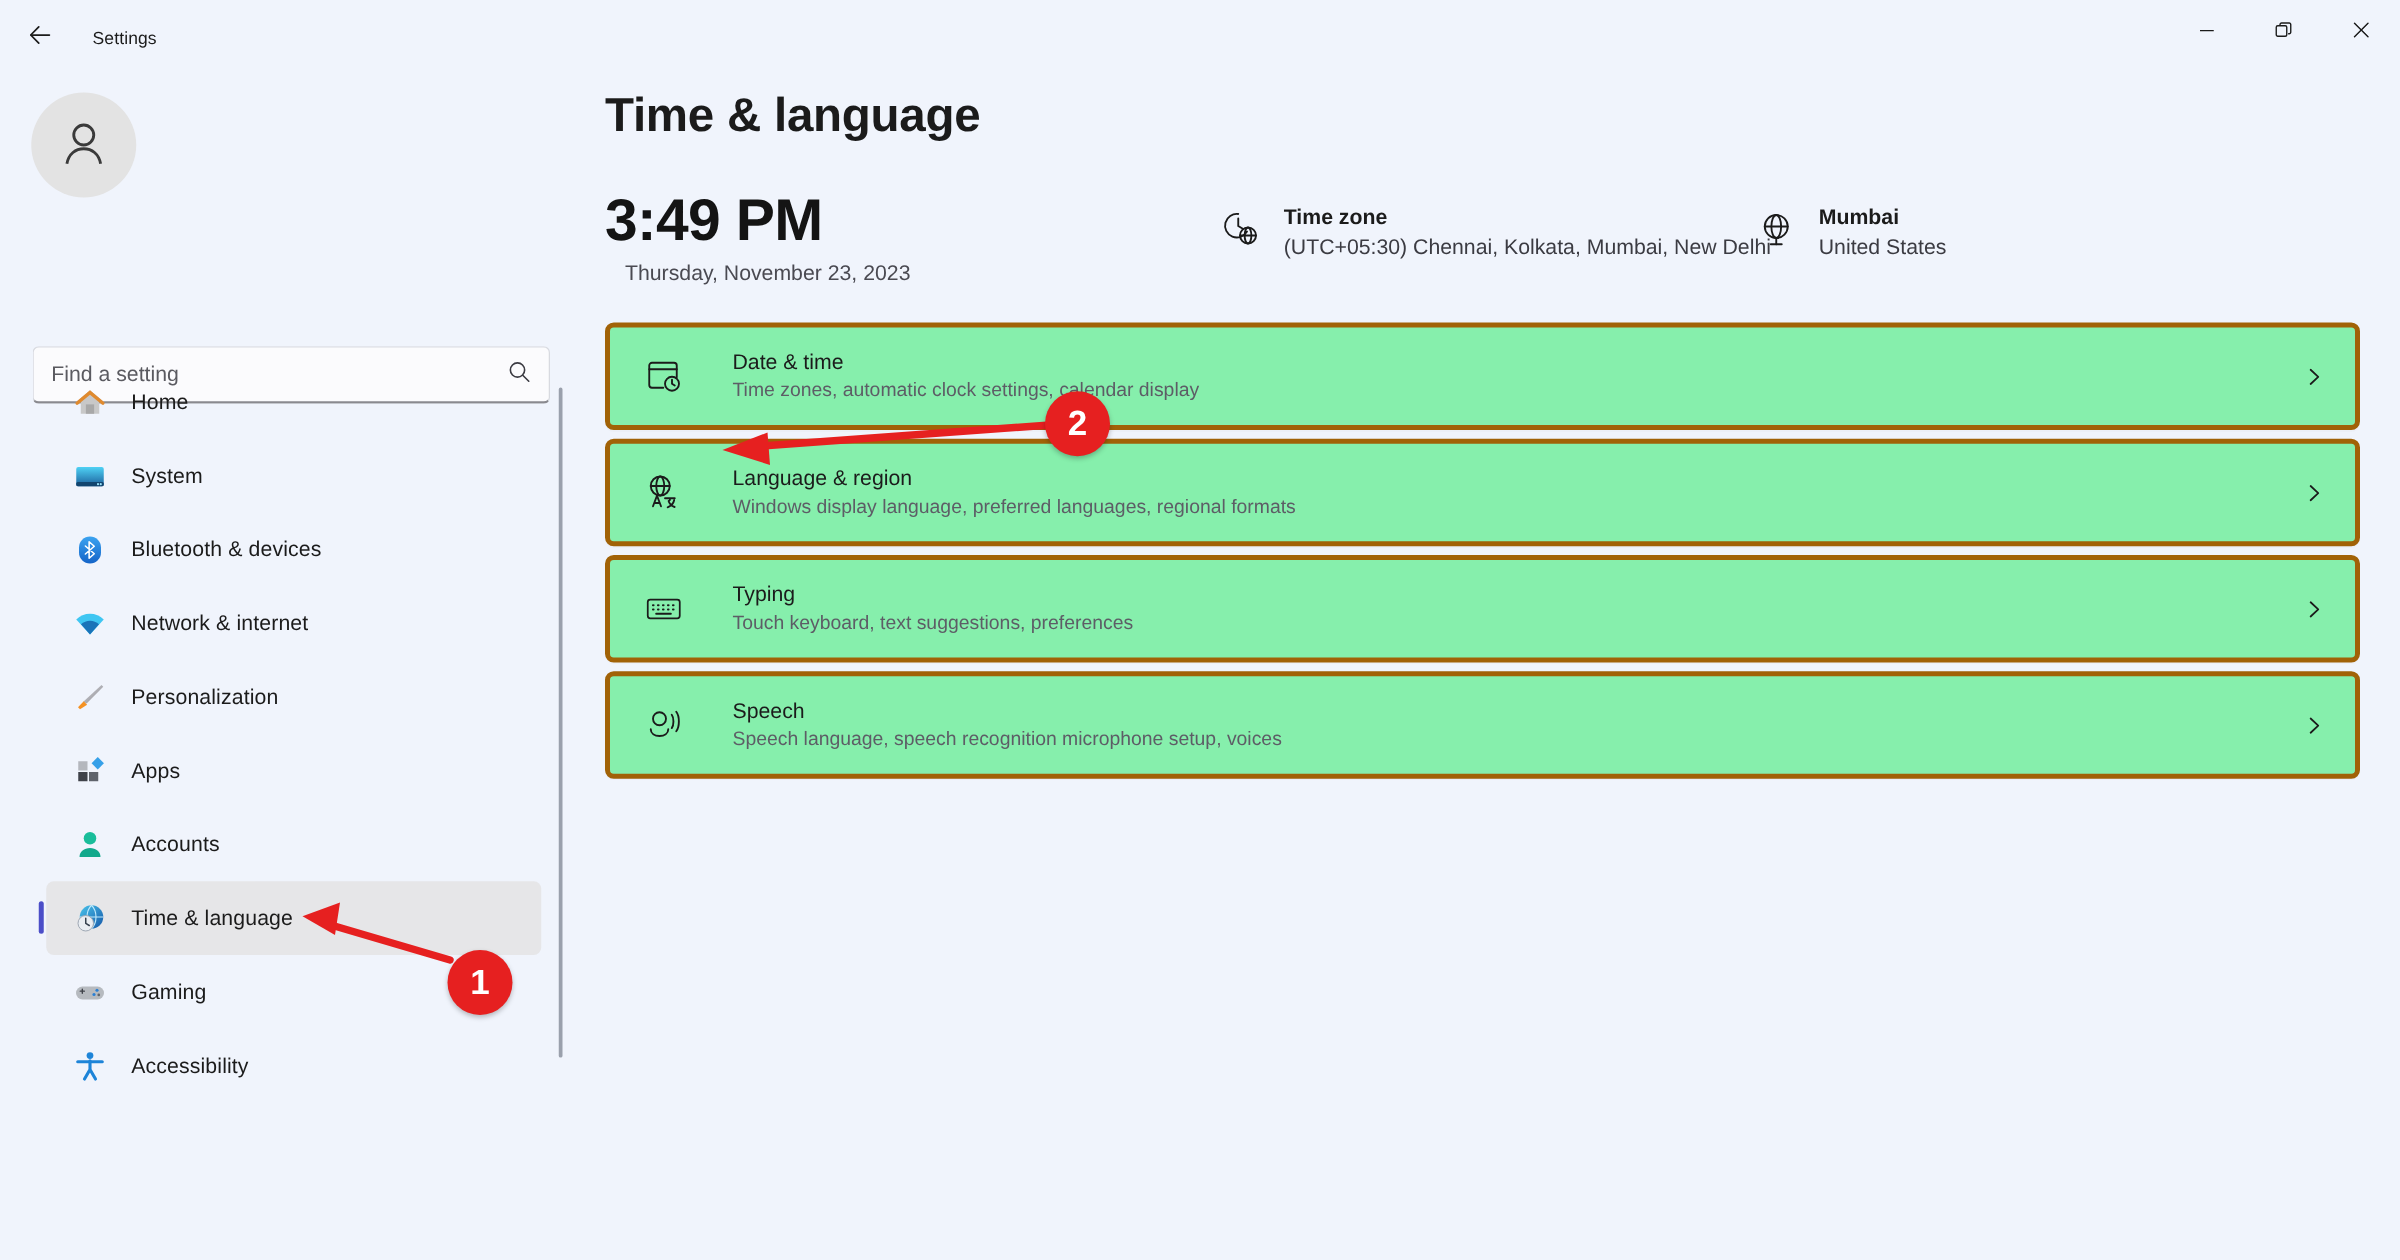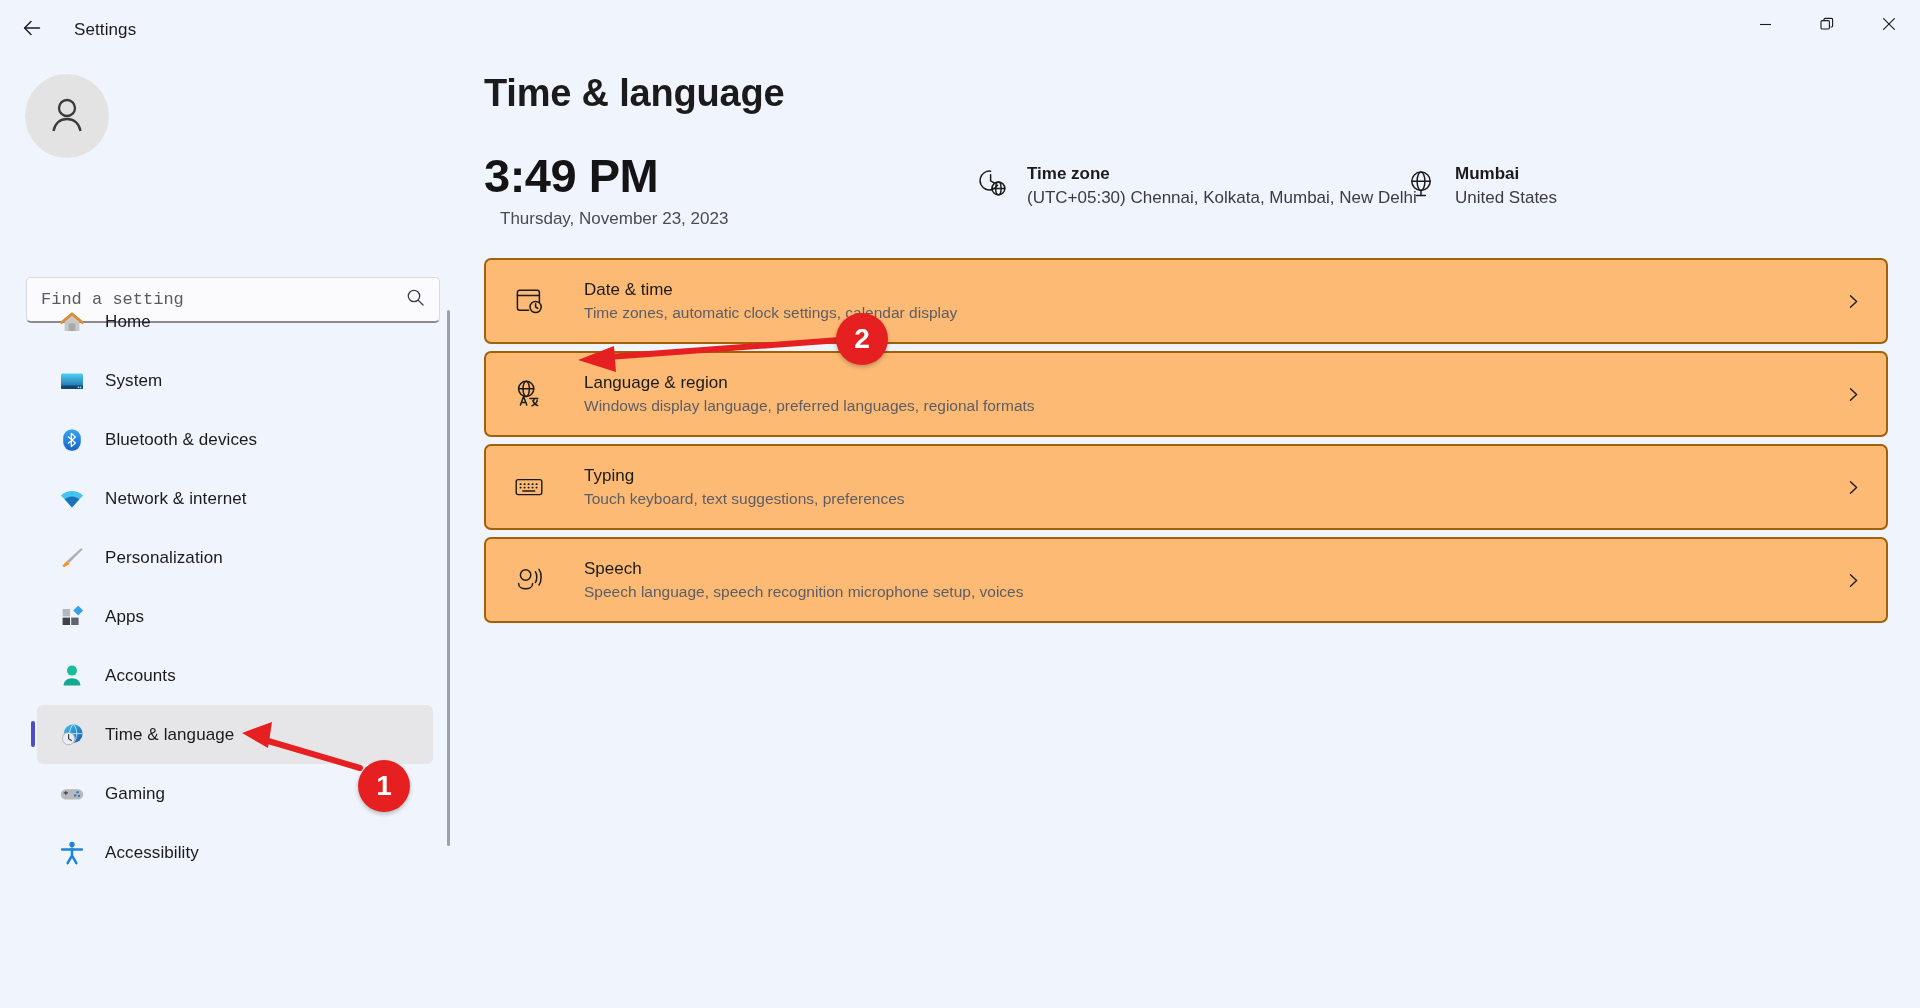--- a/index.html
+++ b/index.html
@@ -19,21 +19,21 @@
     display: flex; align-items: center;
     background: #f0f4fc;
   }
   .back-btn {
     width: 40px; height: 40px; margin-left: 12px;
     display: flex; align-items: center; justify-content: center;
     border-radius: 6px; cursor: pointer;
   }
   .app-title {
     margin-left: 22px;
-    font-size: 17px; font-weight: 400; color: #1b1b1b;
+    font-size: 14px; font-weight: 400; color: #1b1b1b;
     letter-spacing: .1px;
   }
   .wincontrols {
     margin-left: auto; display: flex; height: 60px;
   }
   .wincontrol {
     width: 62px; height: 48px;
     display: flex; align-items: center; justify-content: center;
     cursor: pointer;
   }
@@ -55,21 +55,21 @@
     width: 414px; height: 46px;
     background: #fbfbfd;
     border: 1px solid #d8dae0;
     border-bottom: 2px solid #8a8a8f;
     border-radius: 5px;
     display: flex; align-items: center;
     padding: 0 14px;
   }
   .search-wrap input {
     flex: 1; border: none; outline: none; background: transparent;
-    font-family: Liberation Mono, monospace;
+    font-family: Liberation Sans, sans-serif;
     font-size: 17px; color: #b91c1c;
   }
   .search-wrap input::placeholder { color: #5a5a60; }
 
   .navlist {
     position: absolute; left: 0; top: 232px;
     width: 452px; height: 716px;
     overflow: hidden;
     margin-left: 11px;
   }
@@ -129,22 +129,22 @@
   }
   .ib-title { font-size: 17px; font-weight: 700; color: #1b1b1b; line-height: 23px; }
   .ib-sub   { font-size: 17px; font-weight: 400; color: #3b3b42; line-height: 25px; }
 
   #tz-block  { left: 524px; top: 102px; }
   #reg-block { left: 952px; top: 102px; }
 
   .cards { position: absolute; left: 32px; top: 198px; width: 1404px; }
   .card {
     height: 86px; margin-bottom: 7px;
-    background: #fdba74;
-    border: 2px solid #a16207;
+    background: #86efac;
+    border: 4px solid #a16207;
     border-radius: 7px;
     display: flex; align-items: center;
     padding: 0 22px 0 26px;
     cursor: pointer;
     box-shadow: 0 1px 1px rgba(0,0,0,.02);
   }
   .cardicon {
     width: 34px; height: 34px; margin-right: 38px;
     display: flex; align-items: center; justify-content: center;
     flex: 0 0 34px;

